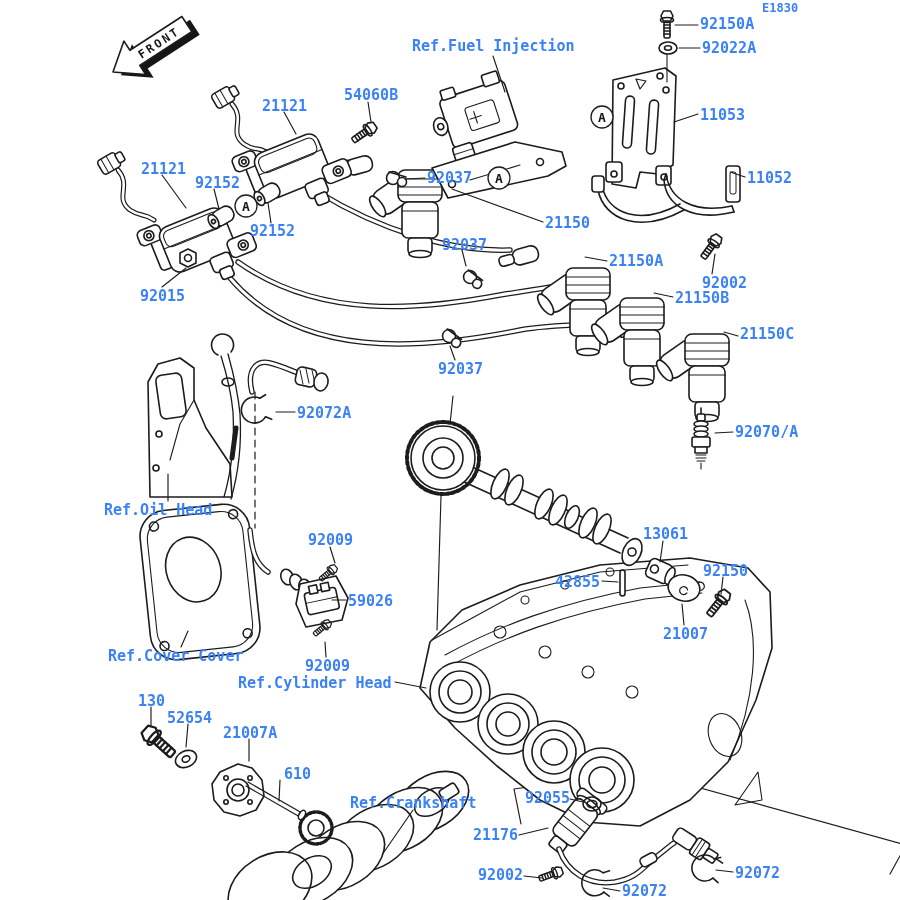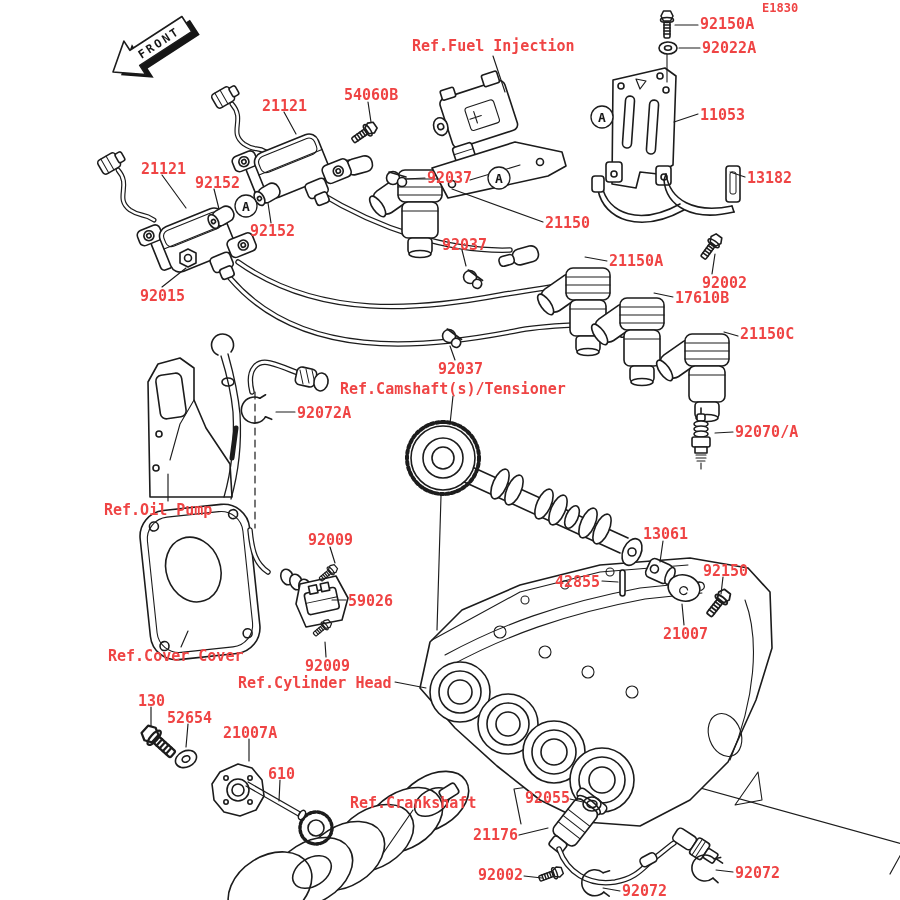--- a/index.html
+++ b/index.html
@@ -1,20 +1,20 @@
 <!DOCTYPE html>
 <html><head>
 <meta charset="utf-8">
 <style>
   html,body{margin:0;padding:0;background:#ffffff;}
   #stage{position:relative;width:900px;height:900px;background:#fff;overflow:hidden;
          font-family:"DejaVu Sans Mono",monospace;}
   #art{position:absolute;left:0;top:0;}
   .lbl{position:absolute;font-family:"DejaVu Sans Mono",monospace;font-weight:bold;
-       font-size:15px;line-height:1;color:#ef4444;white-space:pre;letter-spacing:0px;}
+       font-size:15px;line-height:1;color:#3b82f6;white-space:pre;letter-spacing:0px;}
   .lbl.sm{font-size:12px;}
 </style>
 </head>
 <body>
 
 <div id="stage">
 
 <svg id="art" width="900" height="900" viewBox="0 0 900 900">
 <defs>
   <g id="boltS">
@@ -392,45 +392,44 @@
 <div class="lbl" style="left:702px;top:41px">92022A</div>
 <div class="lbl" style="left:412px;top:39px">Ref.Fuel Injection</div>
 <div class="lbl" style="left:700px;top:108px">11053</div>
 <div class="lbl" style="left:262px;top:99px">21121</div>
 <div class="lbl" style="left:344px;top:88px">54060B</div>
 <div class="lbl" style="left:141px;top:162px">21121</div>
 <div class="lbl" style="left:195px;top:176px">92152</div>
 <div class="lbl" style="left:250px;top:224px">92152</div>
 <div class="lbl" style="left:427px;top:171px">92037</div>
 <div class="lbl" style="left:545px;top:216px">21150</div>
-<div class="lbl" style="left:747px;top:171px">13182</div>
+<div class="lbl" style="left:747px;top:171px">11052</div>
 <div class="lbl" style="left:609px;top:254px">21150A</div>
 <div class="lbl" style="left:702px;top:276px">92002</div>
-<div class="lbl" style="left:675px;top:291px">17610B</div>
+<div class="lbl" style="left:675px;top:291px">21150B</div>
 <div class="lbl" style="left:740px;top:327px">21150C</div>
 <div class="lbl" style="left:140px;top:289px">92015</div>
 <div class="lbl" style="left:442px;top:238px">92037</div>
 <div class="lbl" style="left:438px;top:362px">92037</div>
-<div class="lbl" style="left:340px;top:382px">Ref.Camshaft(s)/Tensioner</div>
 <div class="lbl" style="left:297px;top:406px">92072A</div>
 <div class="lbl" style="left:735px;top:425px">92070/A</div>
-<div class="lbl" style="left:104px;top:503px">Ref.Oil Pump</div>
+<div class="lbl" style="left:104px;top:503px">Ref.Oil Head</div>
 <div class="lbl" style="left:308px;top:533px">92009</div>
 <div class="lbl" style="left:348px;top:594px">59026</div>
 <div class="lbl" style="left:643px;top:527px">13061</div>
 <div class="lbl" style="left:555px;top:575px">42855</div>
 <div class="lbl" style="left:703px;top:564px">92150</div>
 <div class="lbl" style="left:663px;top:627px">21007</div>
 <div class="lbl" style="left:108px;top:649px">Ref.Cover Cover</div>
 <div class="lbl" style="left:305px;top:659px">92009</div>
 <div class="lbl" style="left:238px;top:676px">Ref.Cylinder Head</div>
 <div class="lbl" style="left:138px;top:694px">130</div>
 <div class="lbl" style="left:167px;top:711px">52654</div>
 <div class="lbl" style="left:223px;top:726px">21007A</div>
-<div class="lbl" style="left:268px;top:767px">610</div>
+<div class="lbl" style="left:284px;top:767px">610</div>
 <div class="lbl" style="left:350px;top:796px">Ref.Crankshaft</div>
 <div class="lbl" style="left:525px;top:791px">92055</div>
 <div class="lbl" style="left:473px;top:828px">21176</div>
 <div class="lbl" style="left:478px;top:868px">92002</div>
 <div class="lbl" style="left:622px;top:884px">92072</div>
 <div class="lbl" style="left:735px;top:866px">92072</div>
 
 </div>
 
 </body></html>

